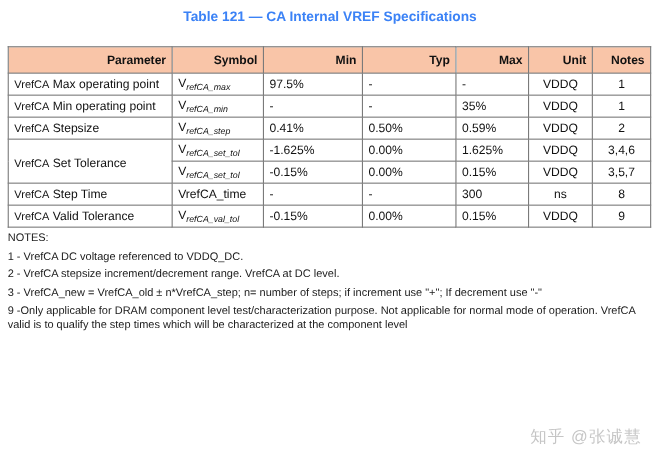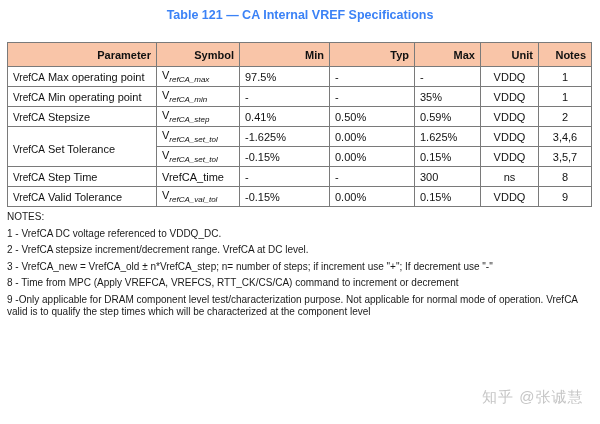--- a/index.html
+++ b/index.html
@@ -129,17 +129,16 @@
       <td class="c">9</td>
     </tr>
   </tbody>
 </table>
 
 <div class="notes">
   <div class="hdr">NOTES:</div>
   <div class="note">1 - VrefCA DC voltage referenced to VDDQ_DC.</div>
   <div class="note">2 - VrefCA stepsize increment/decrement range. VrefCA at DC level.</div>
   <div class="note">3 - VrefCA_new = VrefCA_old ± n*VrefCA_step; n= number of steps; if increment use "+"; If decrement use "-"</div>
-  <div class="note">8 - Time from MPC (Apply VREFCA, VREFCS, RTT_CK/CS/CA) command to increment or decrement</div>
   <div class="note">9 -Only applicable for DRAM component level test/characterization purpose. Not applicable for normal mode of operation. VrefCA valid is to qualify the step times which will be characterized at the component level</div>
 </div>
 
 <div class="watermark">知乎 @张诚慧</div>
 
 </body></html>

